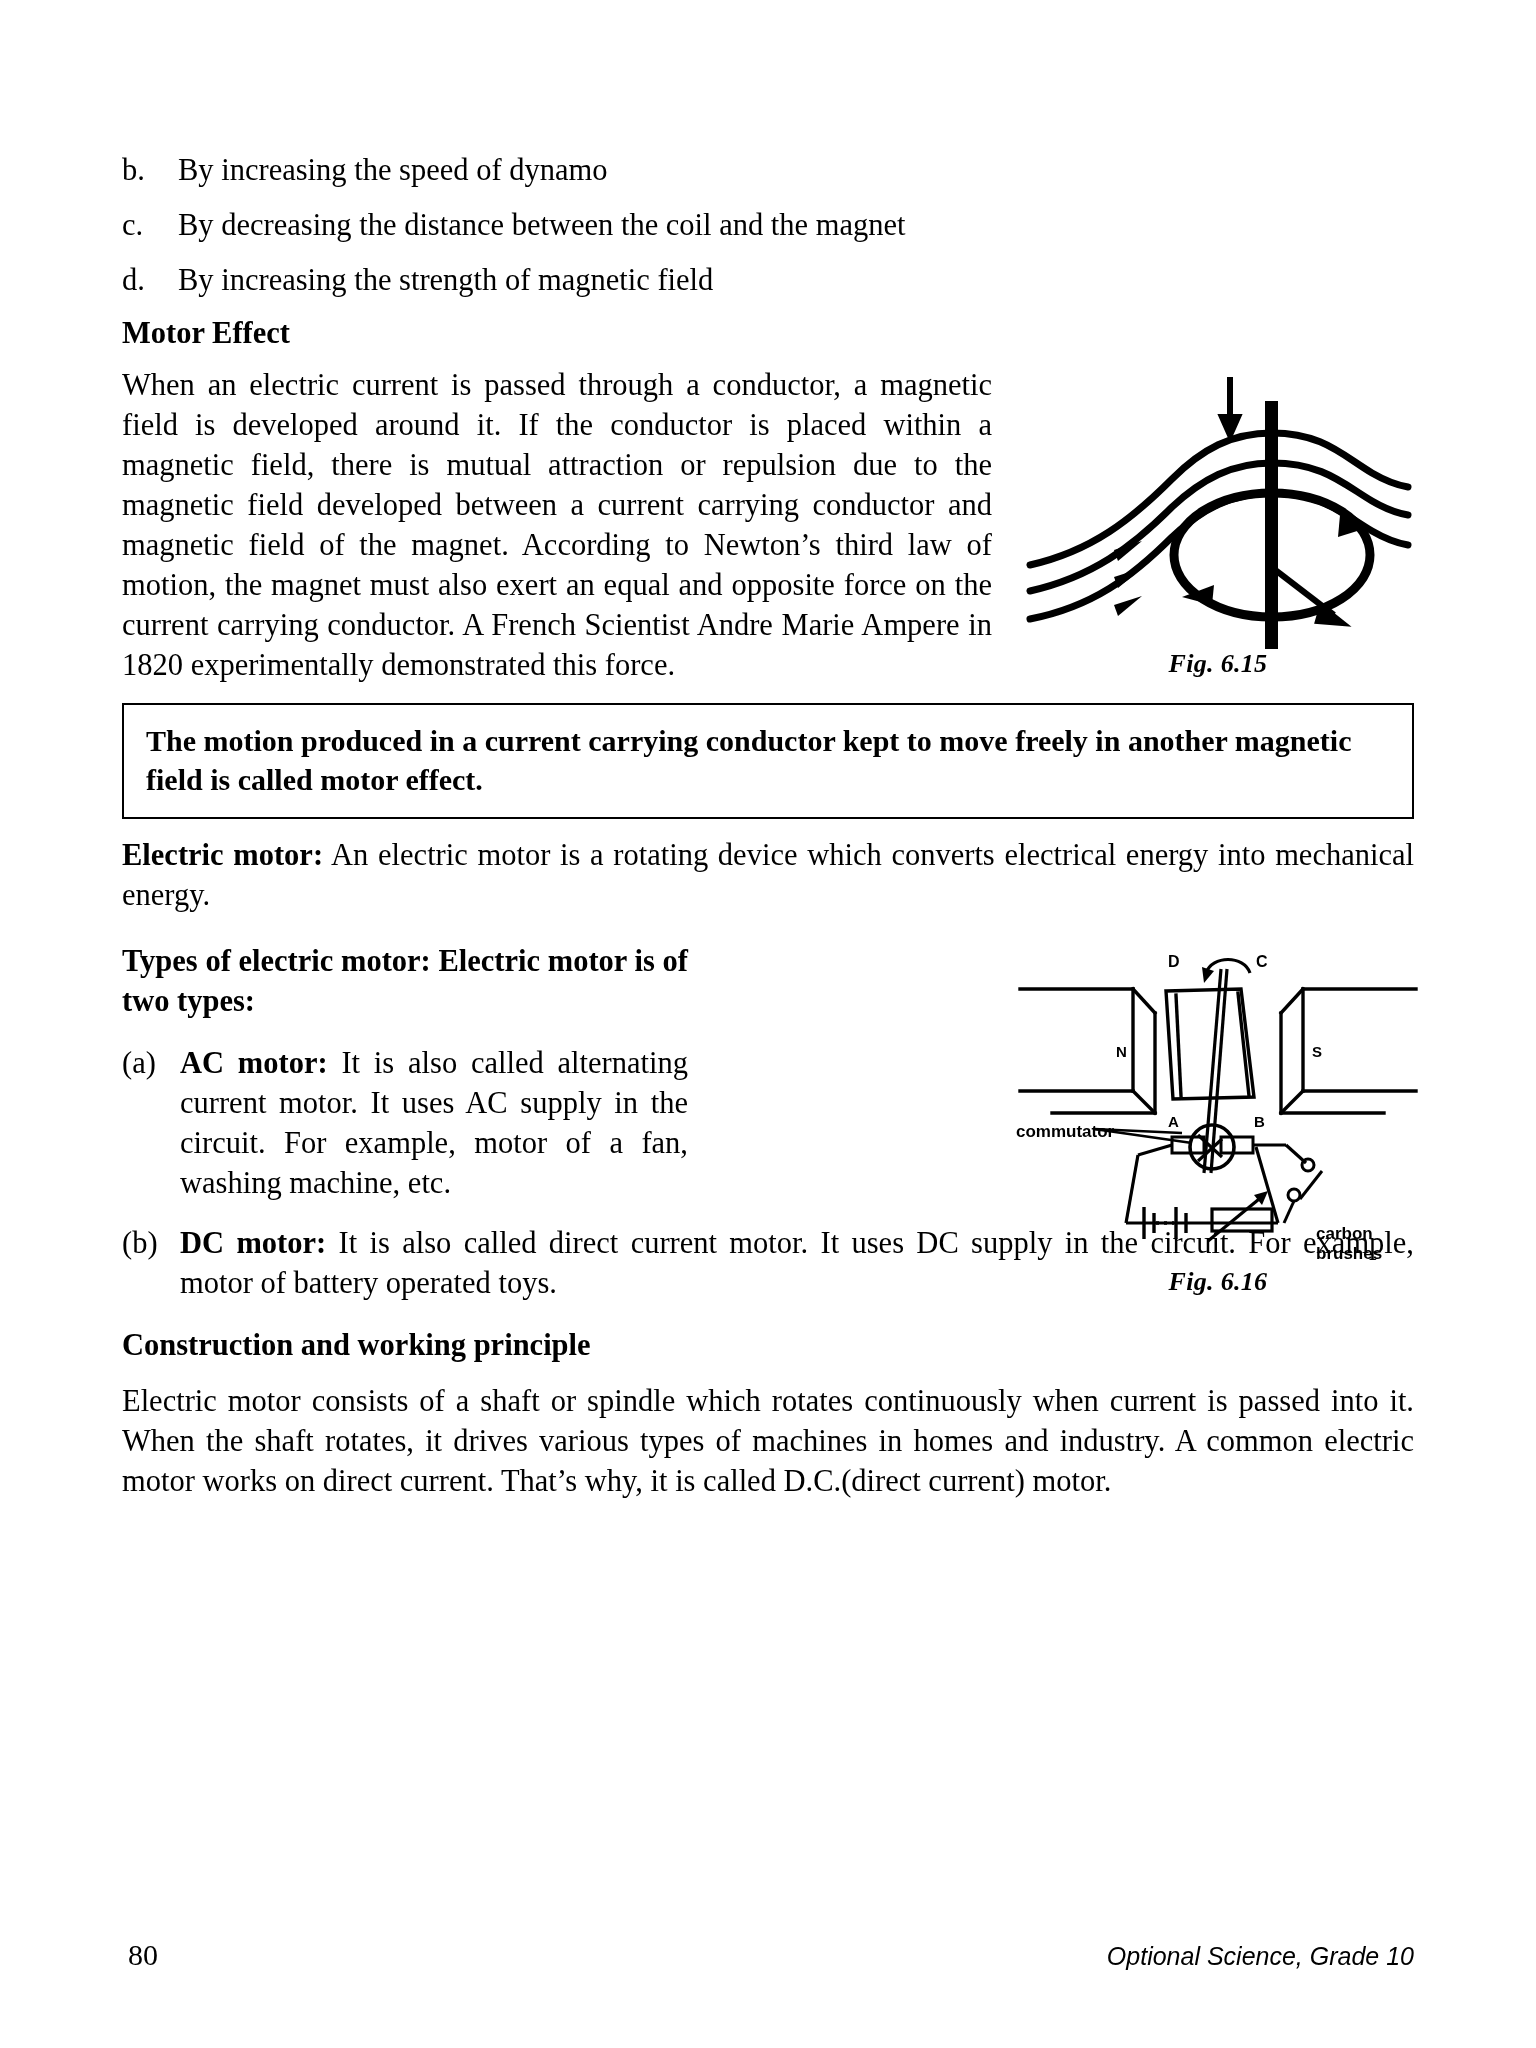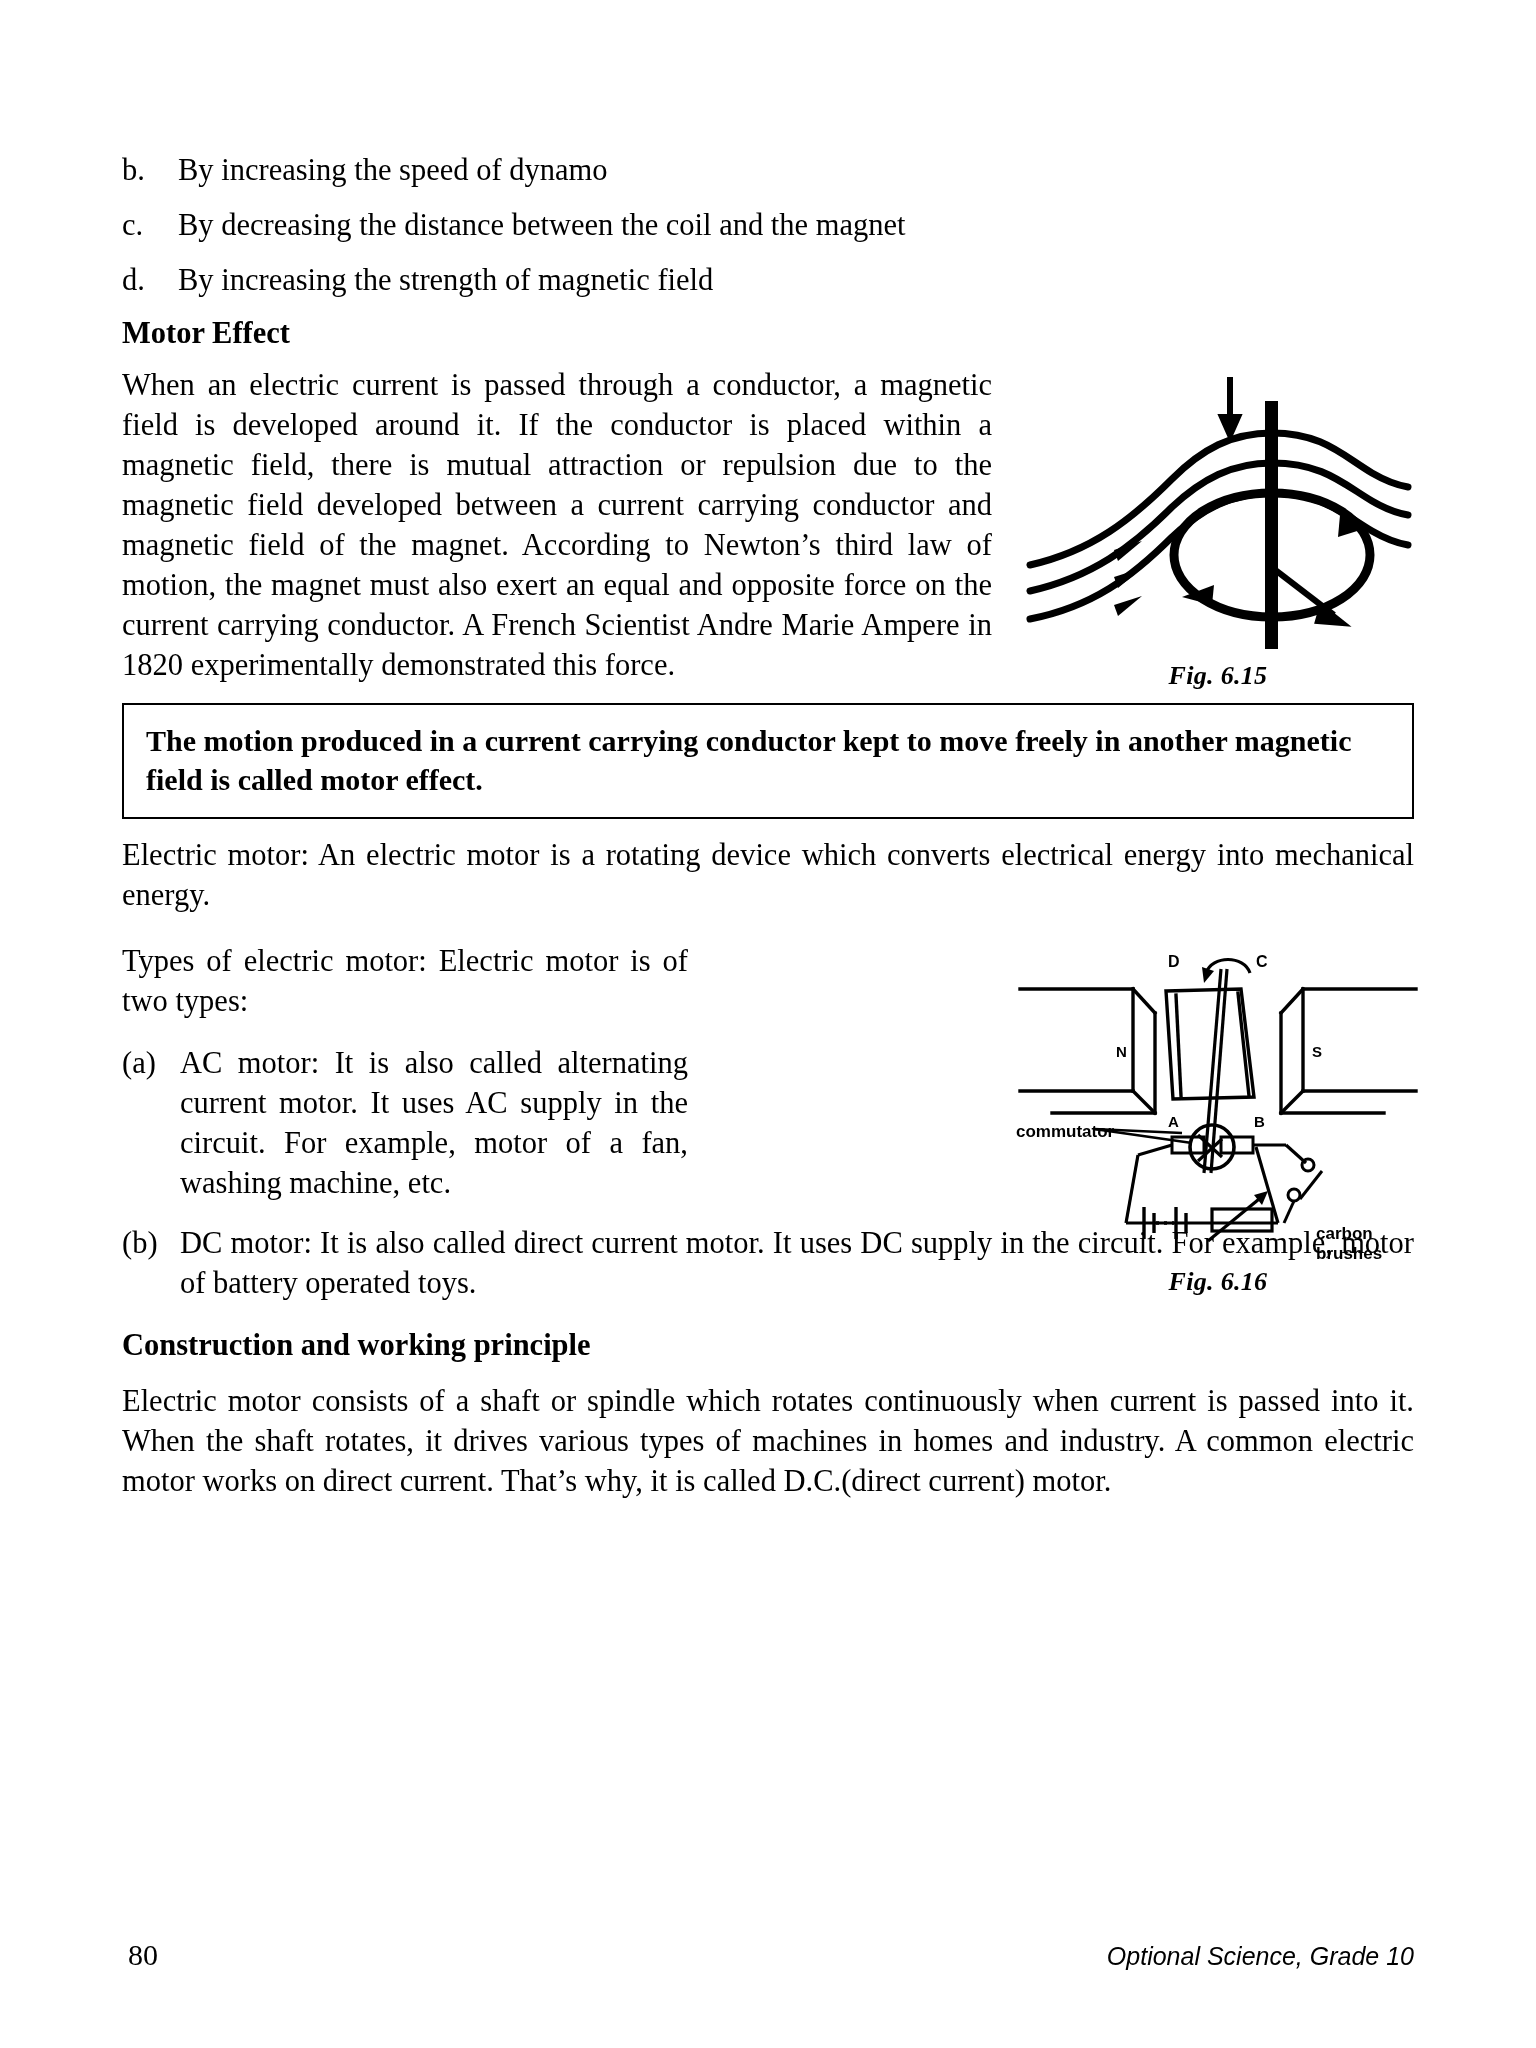--- a/index.html
+++ b/index.html
@@ -23,21 +23,21 @@
     padding: 150px 122px 0 122px;
   }
 
   
   .para {
     font-size: 30.5px;
     line-height: 40px;
     text-align: justify;
     margin: 0 0 13px 0;
   }
-  .bold { font-weight: normal; }
+  .bold { font-weight: bold; }
 
   
   .opt-list { margin: 0 0 6px 0; }
   .opt-row {
     display: flex;
     font-size: 30.5px;
     line-height: 40px;
     margin-bottom: 15px;
   }
   .opt-label { width: 56px; flex: none; }
@@ -53,21 +53,21 @@
   
   .fig-right {
     float: right;
     margin: 4px 0 6px 30px;
     text-align: center;
   }
   .fig-caption {
     font-size: 26px;
     font-style: italic;
     font-weight: bold;
-    margin-top: 12px;
+    margin-top: 0;
     letter-spacing: .3px;
   }
 
   
   .def-box {
     border: 2px solid #000;
     padding: 12px 16px 14px 18px;
     margin: 18px 0 16px 0;
     clear: both;
   }

